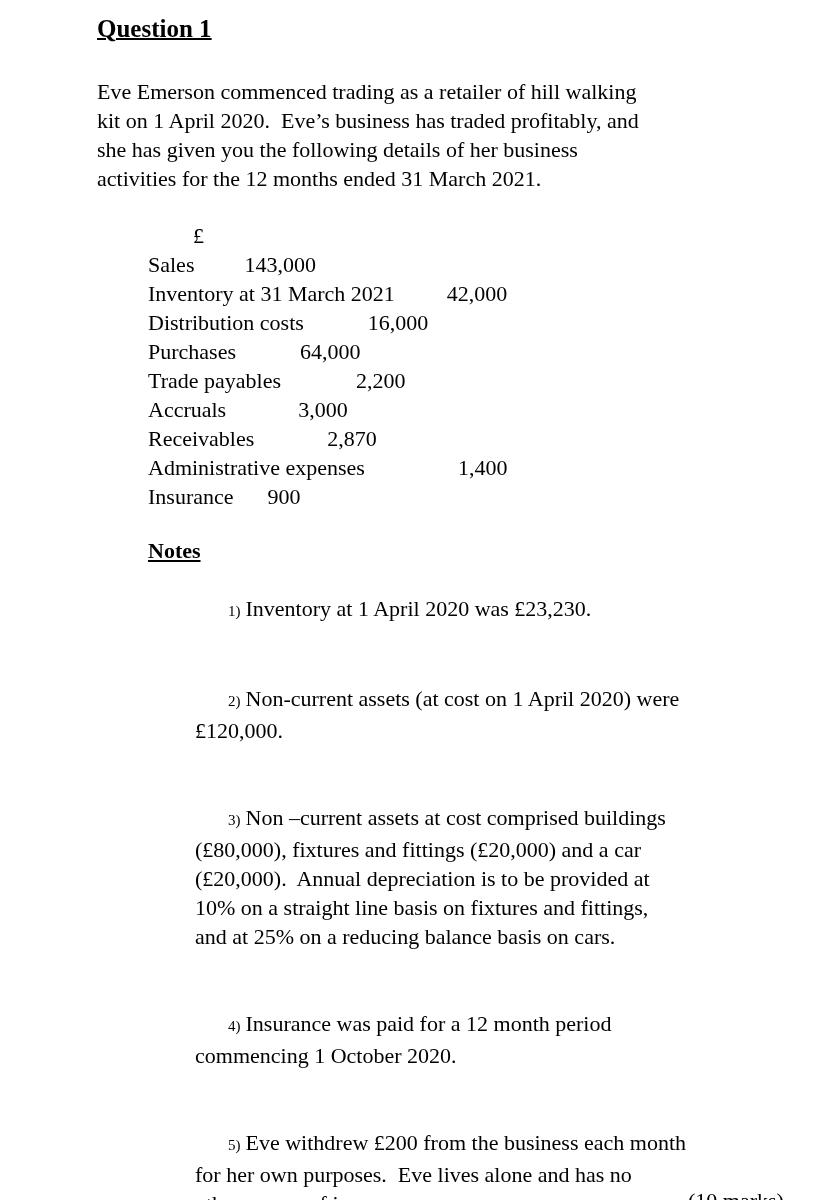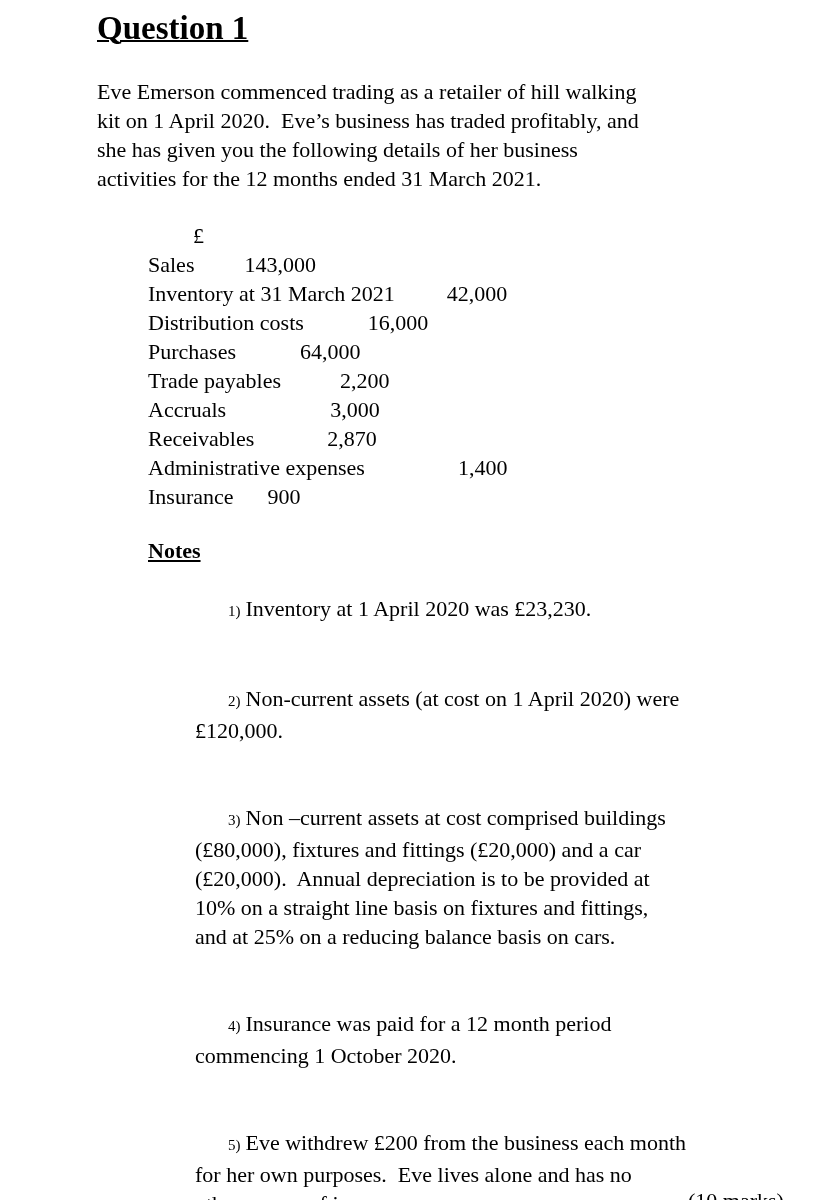--- a/index.html
+++ b/index.html
@@ -11,21 +11,21 @@
     font-family: "Liberation Serif", serif;
     font-size: 22px;
     line-height: 29px;
     overflow: hidden;
     position: relative;
   }
   .page { padding: 14px 0 0 97px; }
 
   .question-title {
     display: inline-block;
-    font-size: 33px;
+    font-size: 25px;
     font-weight: bold;
     text-decoration: underline;
     text-decoration-thickness: 2px;
     margin: 0 0 34px 0;
     line-height: 29px;
   }
 
   .intro {
     margin: 0;
     width: 640px;
@@ -33,22 +33,22 @@
   }
 
   .figures { margin: 28px 0 0 51px; }
   .currency-header { padding-left: 45px; }
   .figrow .label { display: inline-block; }
   .figrow .val { display: inline-block; }
   .figrows > div:nth-child(1)  .val { margin-left: 50px; }
   .figrows > div:nth-child(2)  .val { margin-left: 52px; }
   .figrows > div:nth-child(3)  .val { margin-left: 64px; text-align: right; }
   .figrows > div:nth-child(4)  .val { margin-left: 64px; }
-  .figrows > div:nth-child(5)  .val { margin-left: 59px; }
-  .figrows > div:nth-child(6)  .val { margin-left: 104px; }
+  .figrows > div:nth-child(5)  .val { margin-left: 75px; }
+  .figrows > div:nth-child(6)  .val { margin-left: 72px; }
   .figrows > div:nth-child(7)  .val { margin-left: 73px; }
   .figrows > div:nth-child(8)  .val { margin-left: 93px; }
   .figrows > div:nth-child(9)  .val { margin-left: 34px; }
   .figrows > div:nth-child(10) .val { margin-left: 98px; margin-top: 42px; }
 
   .notes { margin: 25px 0 0 51px; }
   .notes-heading {
     font-weight: bold;
     text-decoration: underline;
     display: inline-block;

